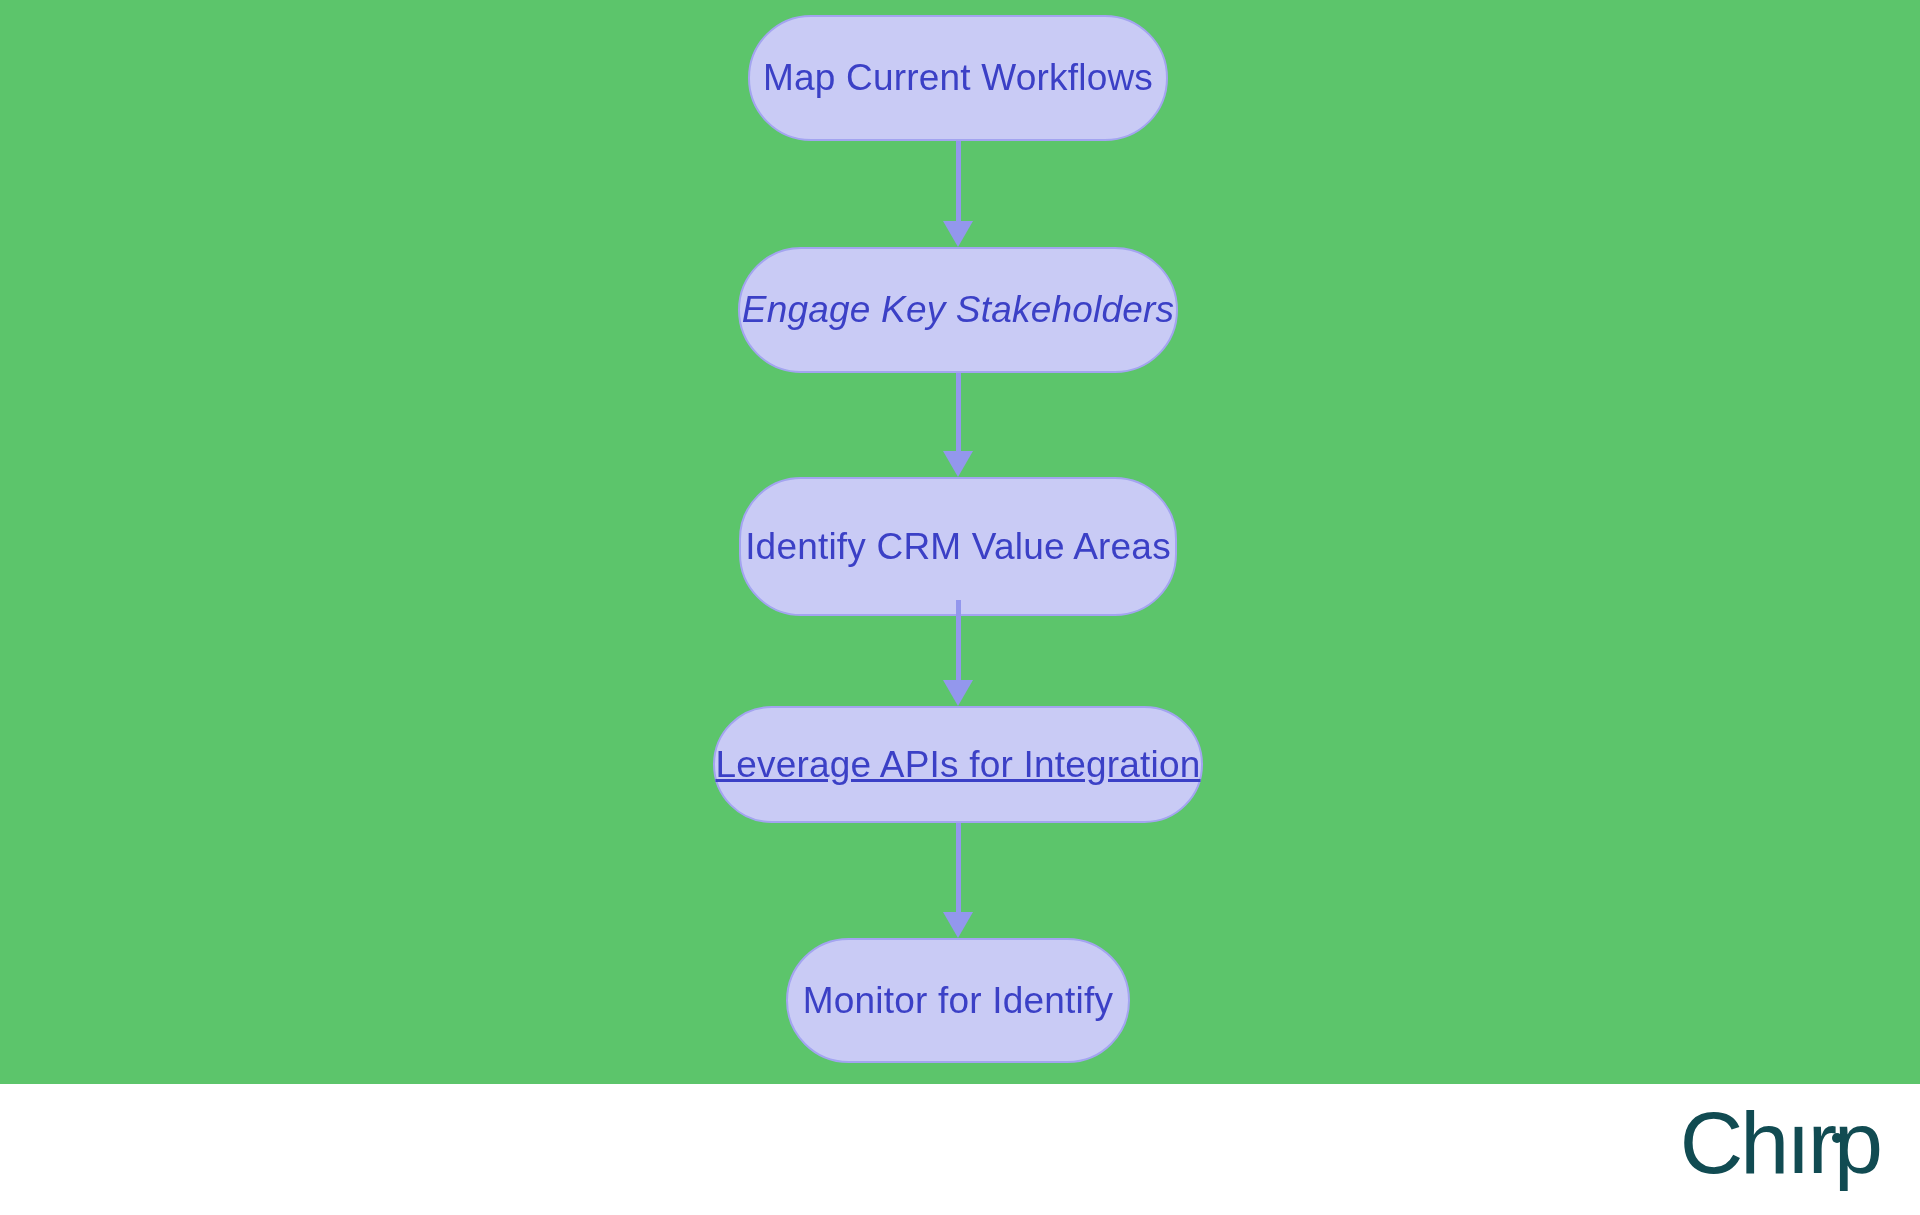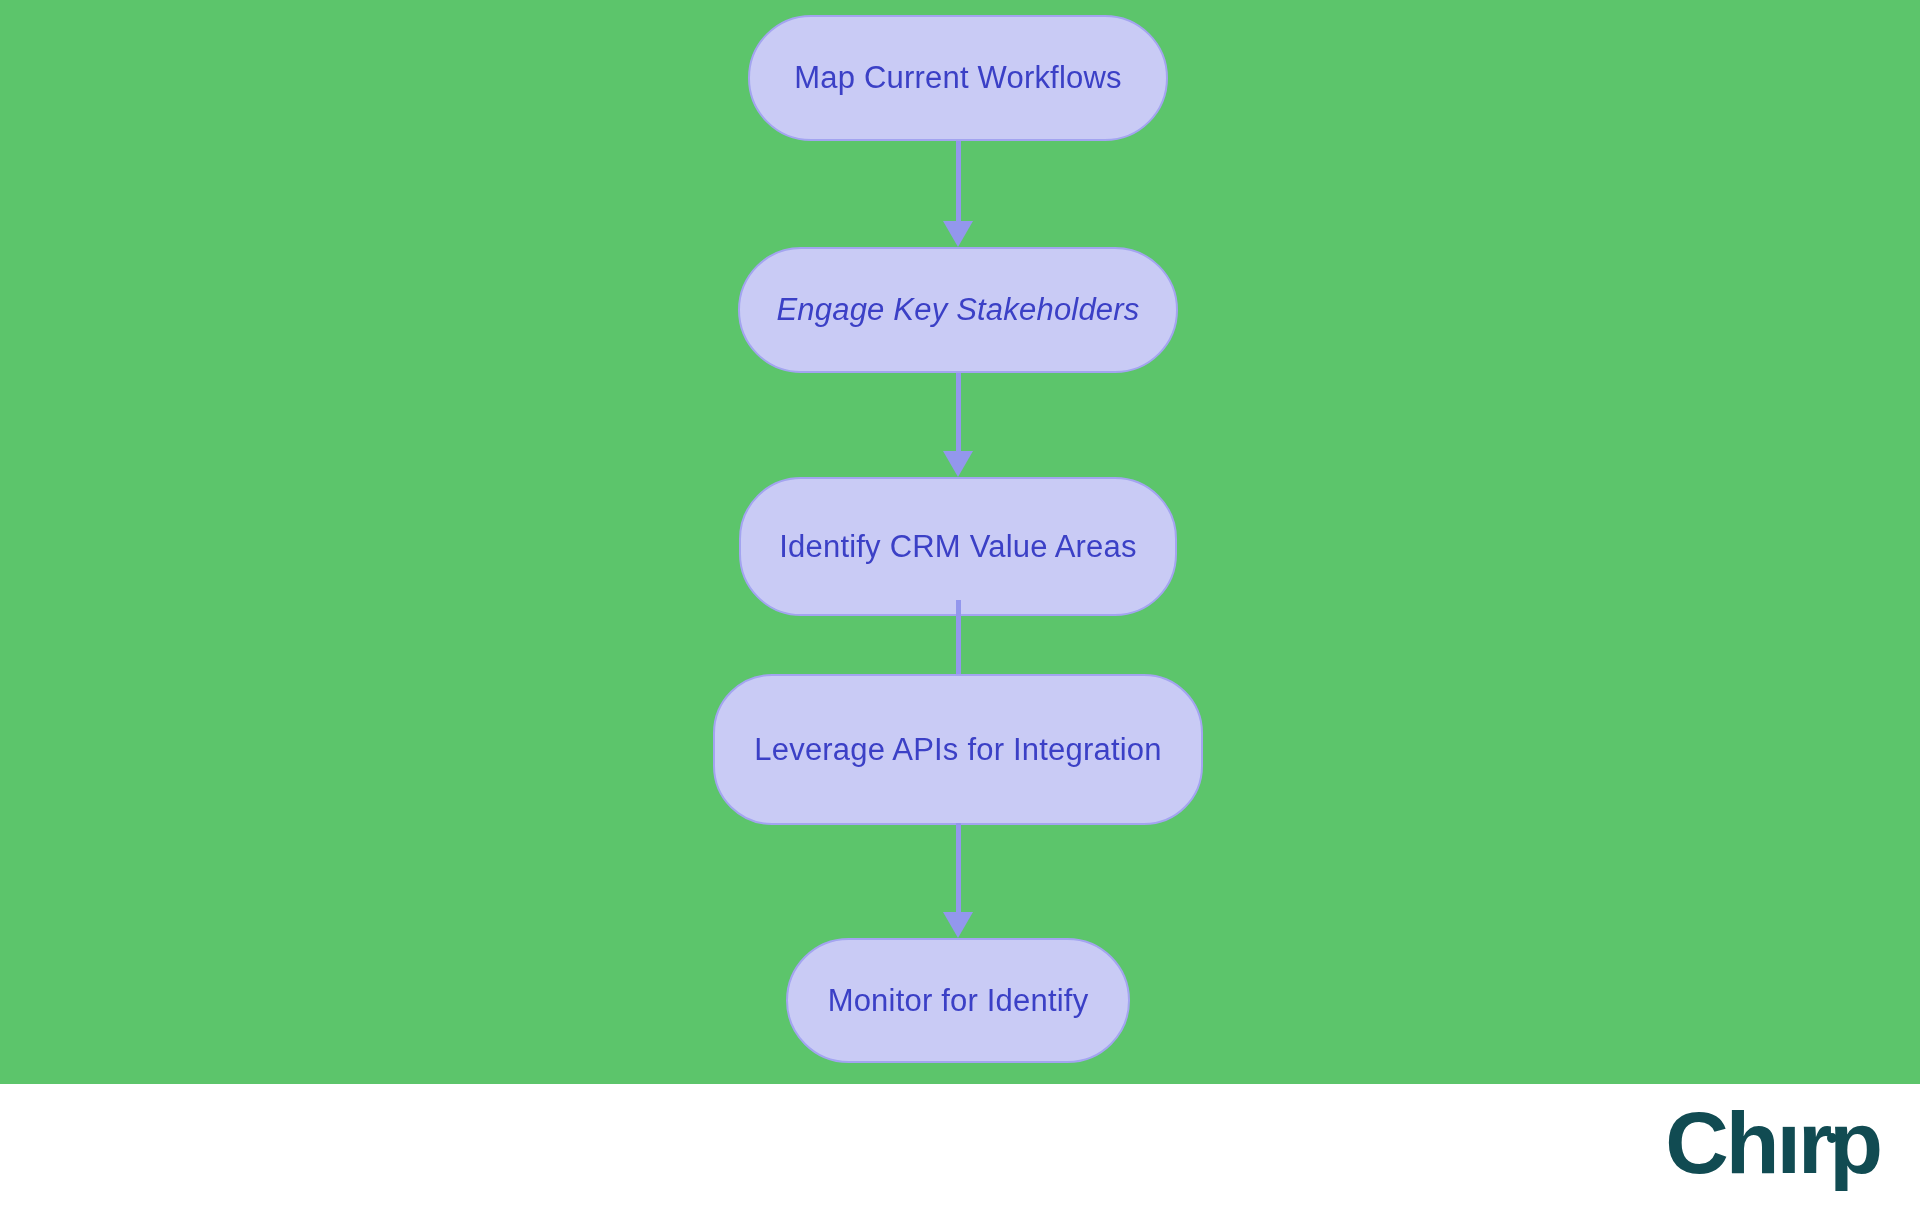--- a/index.html
+++ b/index.html
@@ -26,29 +26,29 @@
     background:var(--background-green);
   }
   .flow-node{
     position:absolute;
     display:flex;
     align-items:center;
     justify-content:center;
     background:var(--node-fill);
     border:2px solid var(--node-border);
     color:var(--node-text);
-    font-size:31px;
+    font-size:37px;
     letter-spacing:0.2px;
     text-align:left;
     white-space:nowrap;
   }
   .n1{left:748px;top:15px;width:420px;height:126px;border-radius:63px;}
   .n2{left:738px;top:247px;width:440px;height:126px;border-radius:63px;font-style:italic;}
   .n3{left:739px;top:477px;width:438px;height:139px;border-radius:62px;}
-  .n4{left:713px;top:674px;width:490px;height:151px;border-radius:59px;}
+  .n4{left:713px;top:706px;width:490px;height:117px;border-radius:59px;text-decoration:underline;}
   .n5{left:786px;top:938px;width:344px;height:125px;border-radius:63px;}
   .flow-arrow{
     position:absolute;
     left:943px;
     width:30px;
   }
   .a1{top:141px;height:106px;}
   .a2{top:373px;height:104px;}
   .a3{top:600px;height:106px;}
   .a4{top:823px;height:115px;}
@@ -66,21 +66,21 @@
     border-left:15px solid transparent;
     border-right:15px solid transparent;
     border-top:26px solid var(--arrow);
   }
   .logo{
     position:absolute;
     top:1099px;
     right:40px;
     color:var(--logo-teal);
     font-size:88px;
-    font-weight:700;
+    font-weight:400;
     letter-spacing:-3px;
     line-height:1;
     text-align:center;
   }
   .logo-r{
     position:relative;
     display:inline-block;
   }
   .logo-dot{
     position:absolute;

